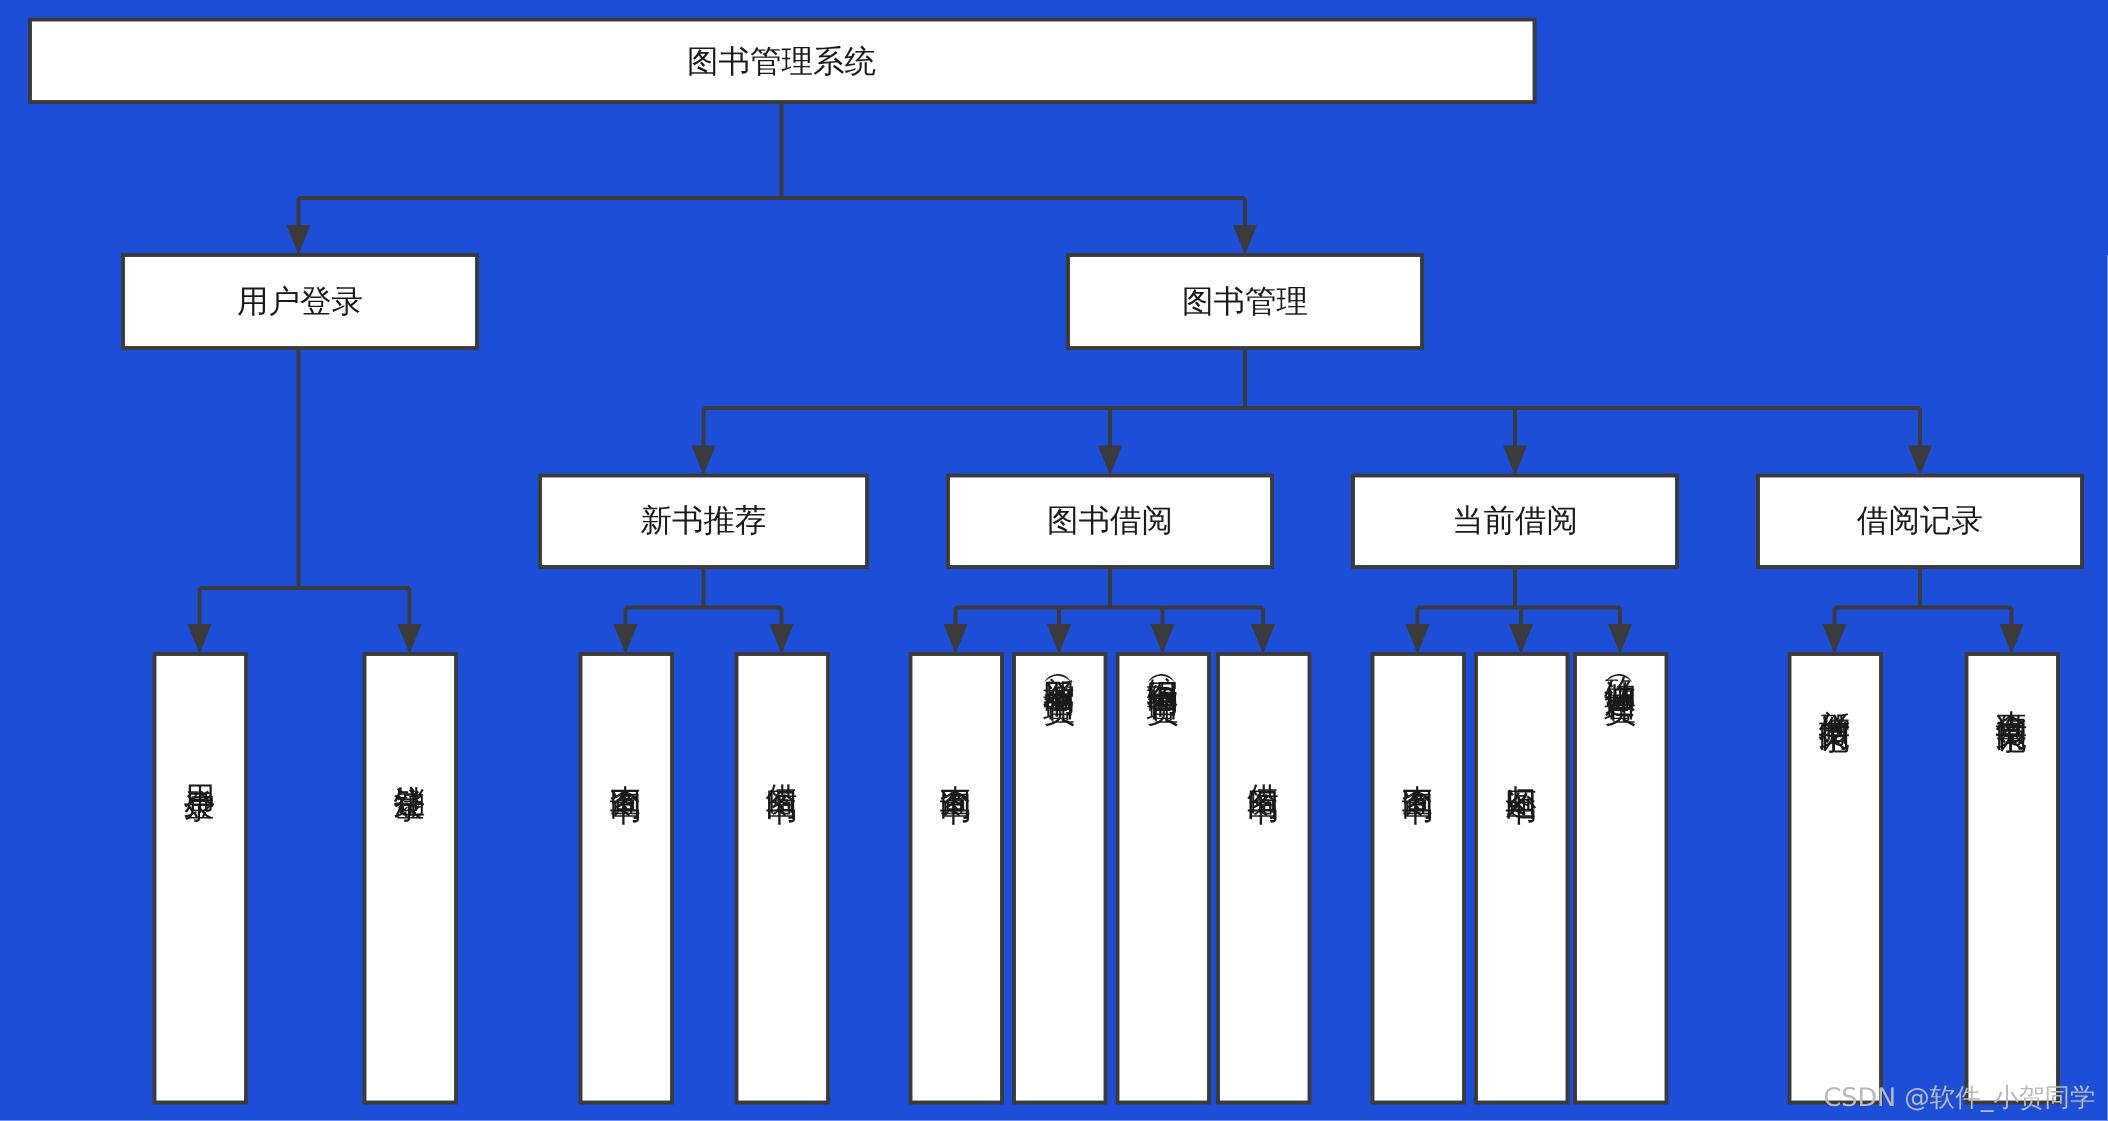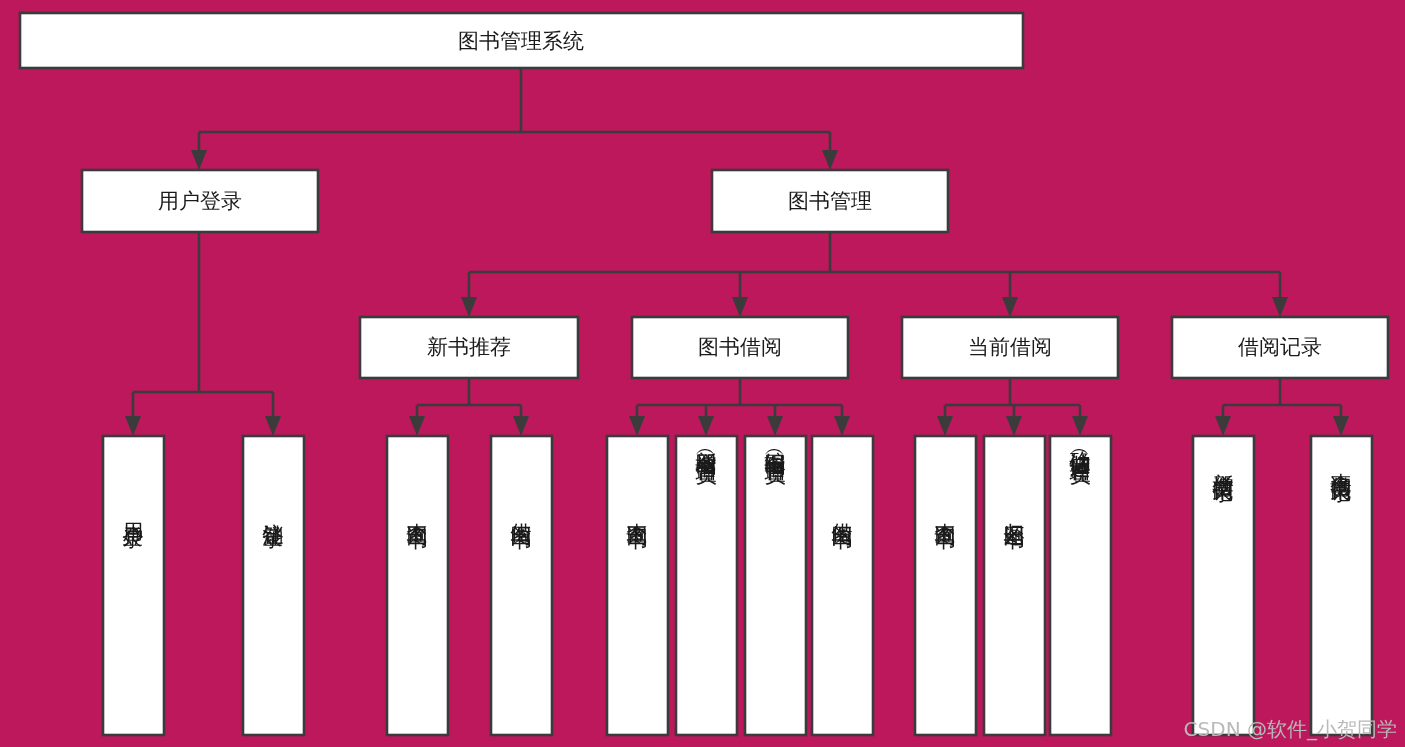--- a/index.html
+++ b/index.html
@@ -10,21 +10,21 @@
   body {
     width: 1405px;
     height: 747px;
     font-family: "DejaVu Sans", "Liberation Sans", sans-serif;
     overflow: hidden;
   }
   #diagram-root {
     position: relative;
     width: 1405px;
     height: 747px;
-    background: #be185d;
+    background: #1d4ed8;
   }
   svg#flow {
     position: absolute;
     left: 0;
     top: 0;
     width: 1405px;
     height: 747px;
   }
   .node-box {
     fill: #ffffff;
@@ -54,21 +54,21 @@
   }
   .arrow-head {
     fill: #3b3b3b;
     stroke: none;
   }
   .watermark {
     position: absolute;
     right: 8px;
     bottom: 4px;
     font-family: "DejaVu Sans", "Liberation Sans", sans-serif;
-    font-size: 20px;
+    font-size: 17px;
     color: #b9b9b9;
     white-space: nowrap;
     pointer-events: none;
     user-select: none;
   }
 </style>
 </head>
 <body>
 
 <div id="diagram-root">

